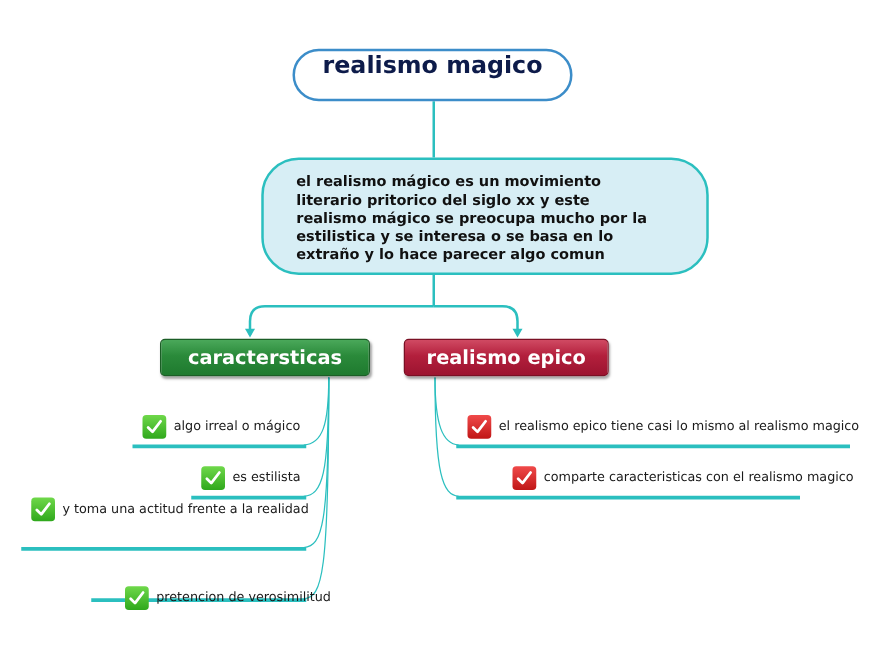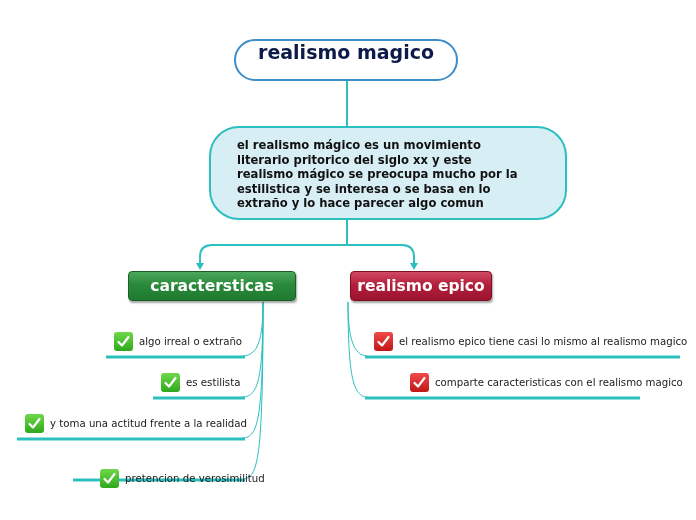--- a/index.html
+++ b/index.html
@@ -35,21 +35,21 @@
     font-weight: bold; font-size: 15.5px; color: #ffffff;
     box-shadow: 1px 2px 2px rgba(0,0,0,0.35);
   }
   .branch-green {
     left: 128px; top: 271px; width: 168px;
     background: linear-gradient(#4aa85a 0%, #2a8a3a 45%, #1f7a2f 100%);
     border: 1px solid #1b5e26;
     justify-content: center;
   }
   .branch-red {
-    left: 350px; top: 271px; width: 142px;
+    left: 323px; top: 271px; width: 164px;
     background: linear-gradient(#d04a63 0%, #b31f3c 45%, #9c1430 100%);
     border: 1px solid #7a1024;
   }
   .leaf {
     display: flex; align-items: center; height: 22px;
     font-size: 10.2px; color: #1a1a1a; white-space: nowrap;
   }
   .chk {
     width: 19px; height: 19px; border-radius: 3px; margin-right: 6px;
     display: flex; align-items: center; justify-content: center;
@@ -117,33 +117,33 @@
 <div class="abs branch branch-red">
   <span>realismo epico</span>
 </div>
 
 <div class="abs leaf" style="left:114px; top:330px;">
   <span class="chk chk-green">
     <svg width="15" height="15" viewBox="0 0 15 15">
         <path d="M2.5 8 L6 11.5 L12.5 3" fill="none" stroke="#fff" stroke-width="2.2" stroke-linecap="round" stroke-linejoin="round"></path>
       </svg>
   </span>
-  <span>algo irreal o extraño</span>
+  <span>algo irreal o mágico</span>
 </div>
 
 <div class="abs leaf" style="left:161px; top:371px;">
   <span class="chk chk-green">
     <svg width="15" height="15" viewBox="0 0 15 15">
         <path d="M2.5 8 L6 11.5 L12.5 3" fill="none" stroke="#fff" stroke-width="2.2" stroke-linecap="round" stroke-linejoin="round"></path>
       </svg>
   </span>
   <span>es estilista</span>
 </div>
 
-<div class="abs leaf" style="left:25px; top:412px;align-items:center;">
+<div class="abs leaf" style="left:25px; top:396px;align-items:center;">
   <span class="chk chk-green">
     <svg width="15" height="15" viewBox="0 0 15 15">
         <path d="M2.5 8 L6 11.5 L12.5 3" fill="none" stroke="#fff" stroke-width="2.2" stroke-linecap="round" stroke-linejoin="round"></path>
       </svg>
   </span>
   <span>y toma una actitud frente a la realidad</span>
 </div>
 
 <div class="abs leaf" style="left:81px; top:467px;padding-left:19px;">
   <span class="chk chk-green">

